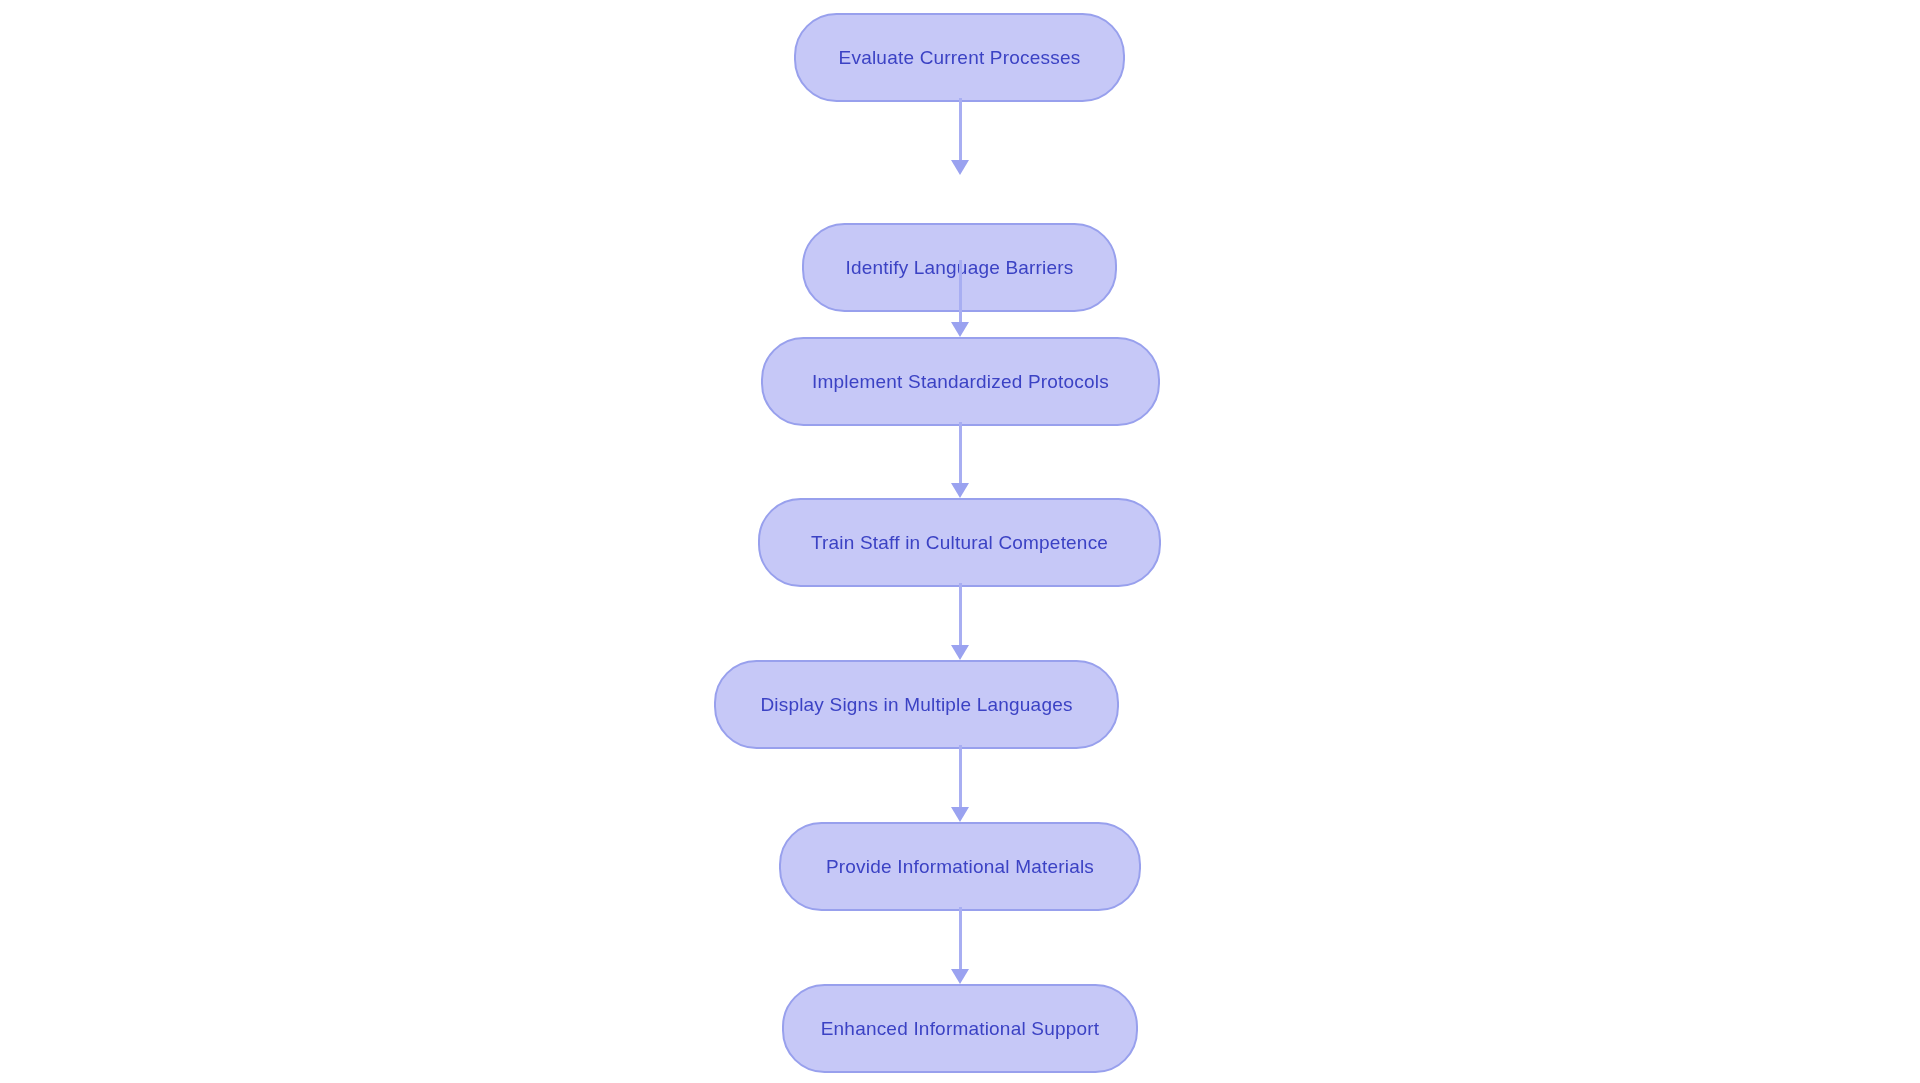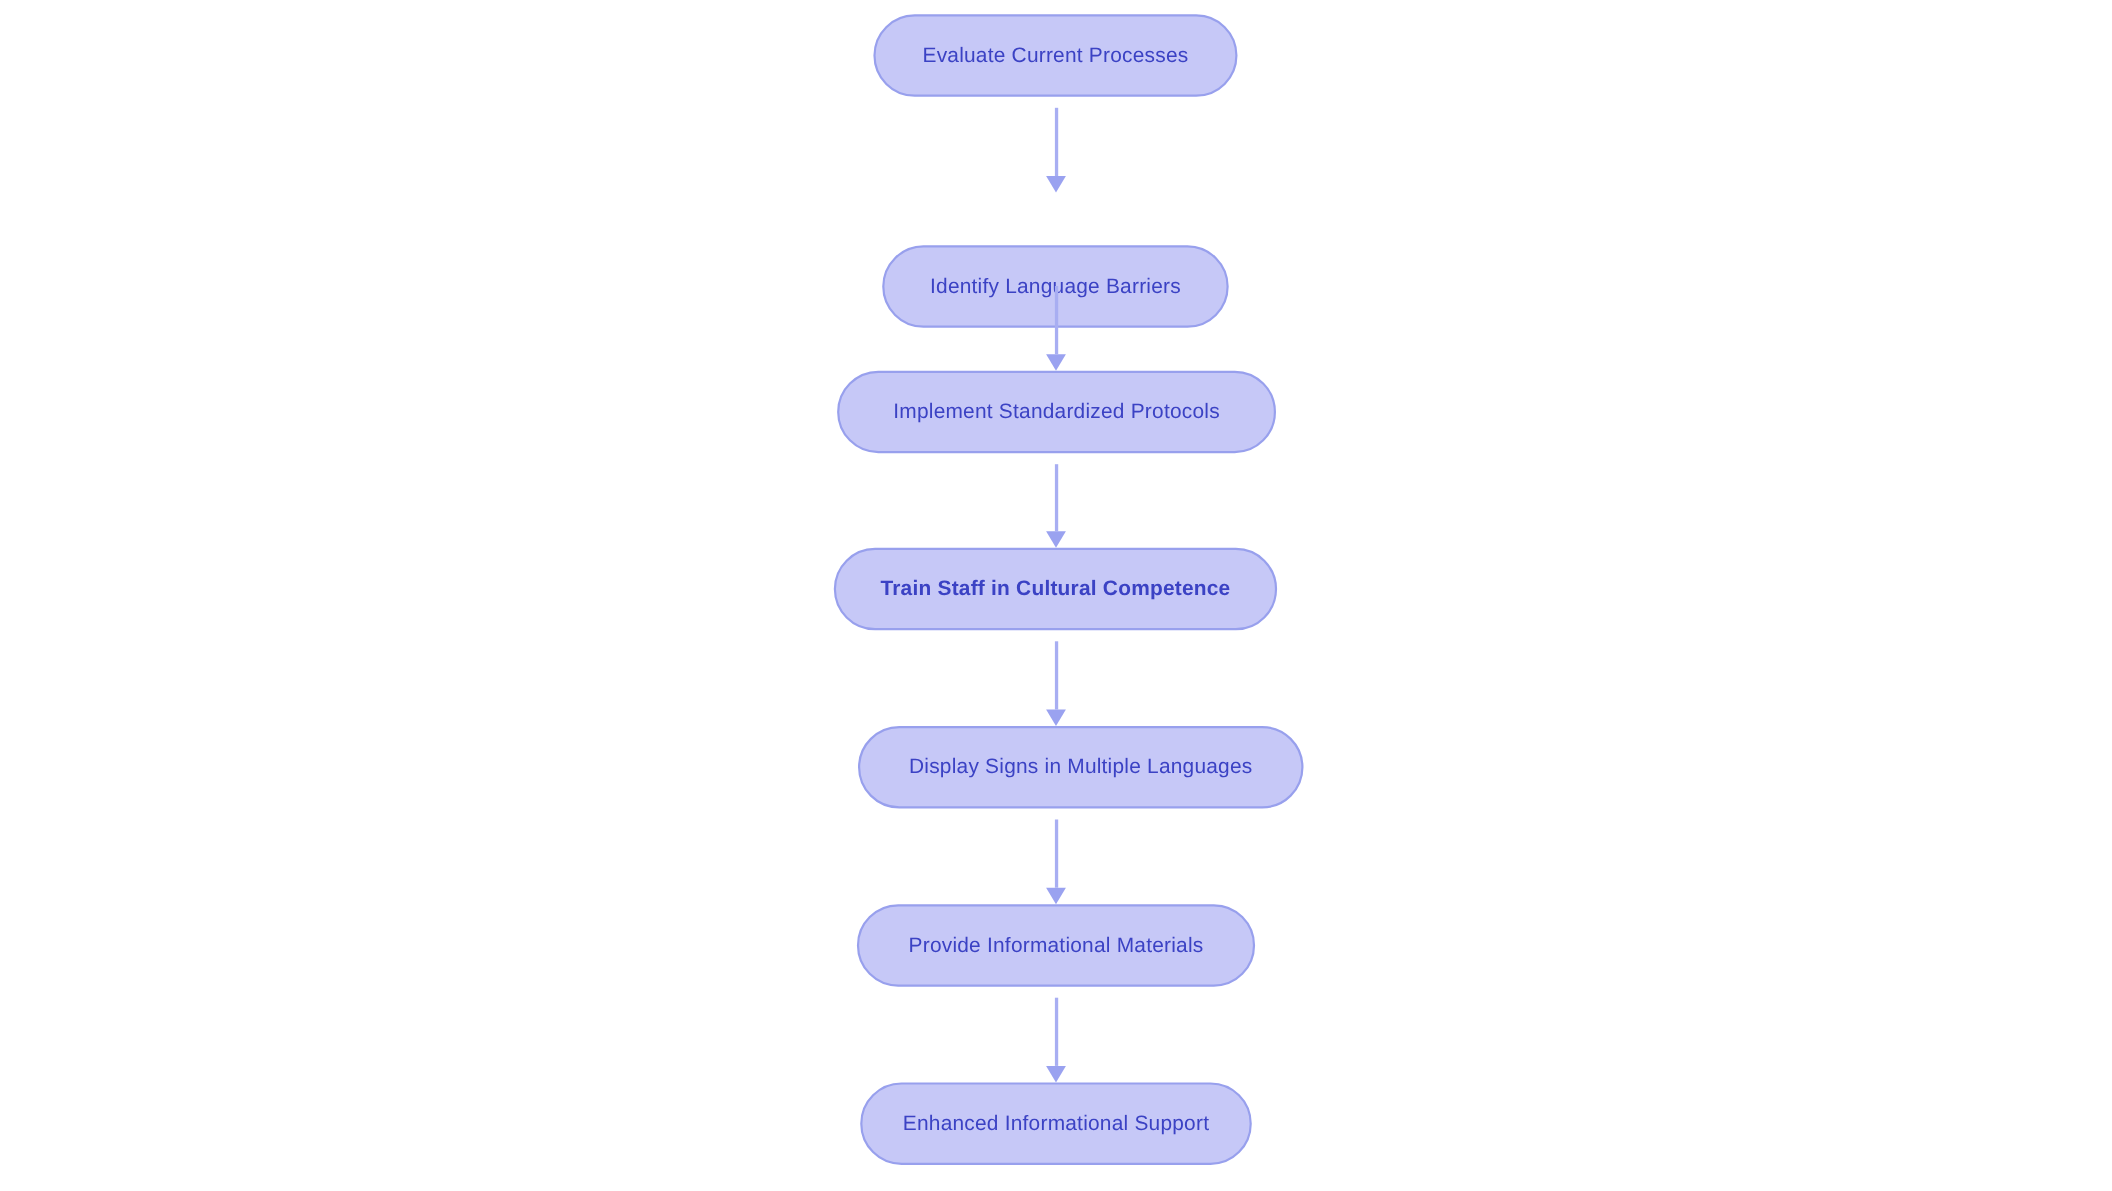--- a/index.html
+++ b/index.html
@@ -11,39 +11,39 @@
     font-family: "Liberation Sans", sans-serif;
   }
   .canvas {
     position: relative;
     width: 1920px;
     height: 1083px;
     overflow: hidden;
   }
   .node {
     position: absolute;
-    height: 75px;
+    height: 89px;
     box-sizing: border-box;
     background: #c6c8f7;
     border: 2px solid #98a0ed;
     border-radius: 42.5px;
     color: #3b42c4;
     font-size: 19px;
     letter-spacing: 0.2px;
     display: flex;
     align-items: center;
     justify-content: center;
     text-align: center;
     white-space: nowrap;
   }
   .n1 { left: 794px; top: 13px;  width: 331px; }
   .n2 { left: 802px; top: 175px; width: 315px; margin-top: 48px; }
   .n3 { left: 761px; top: 337px; width: 399px; }
-  .n4 { left: 758px; top: 498px; width: 403px; font-weight: bold; }
-  .n5 { left: 780px; top: 660px; width: 405px; align-items: center; }
+  .n4 { left: 758px; top: 498px; width: 403px; }
+  .n5 { left: 714px; top: 660px; width: 405px; align-items: center; }
   .n6 { left: 779px; top: 822px; width: 362px; }
   .n7 { left: 782px; top: 984px; width: 356px; }
 
   .arrow {
     position: absolute;
     left: 951px;
     width: 18px;
     display: flex;
     flex-direction: column;
     align-items: center;

